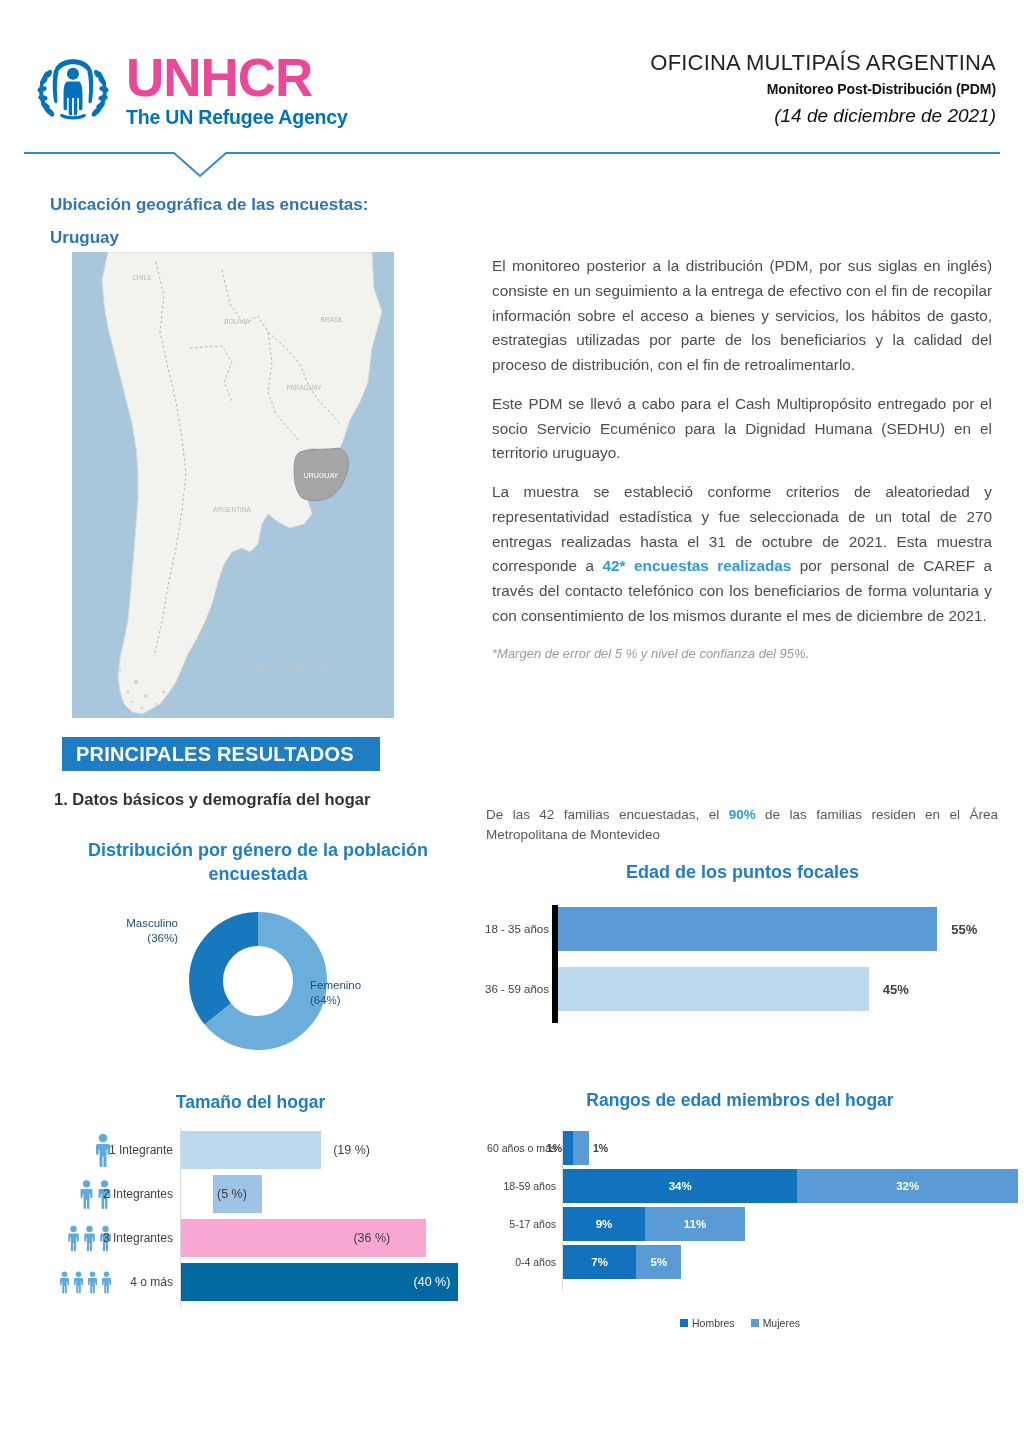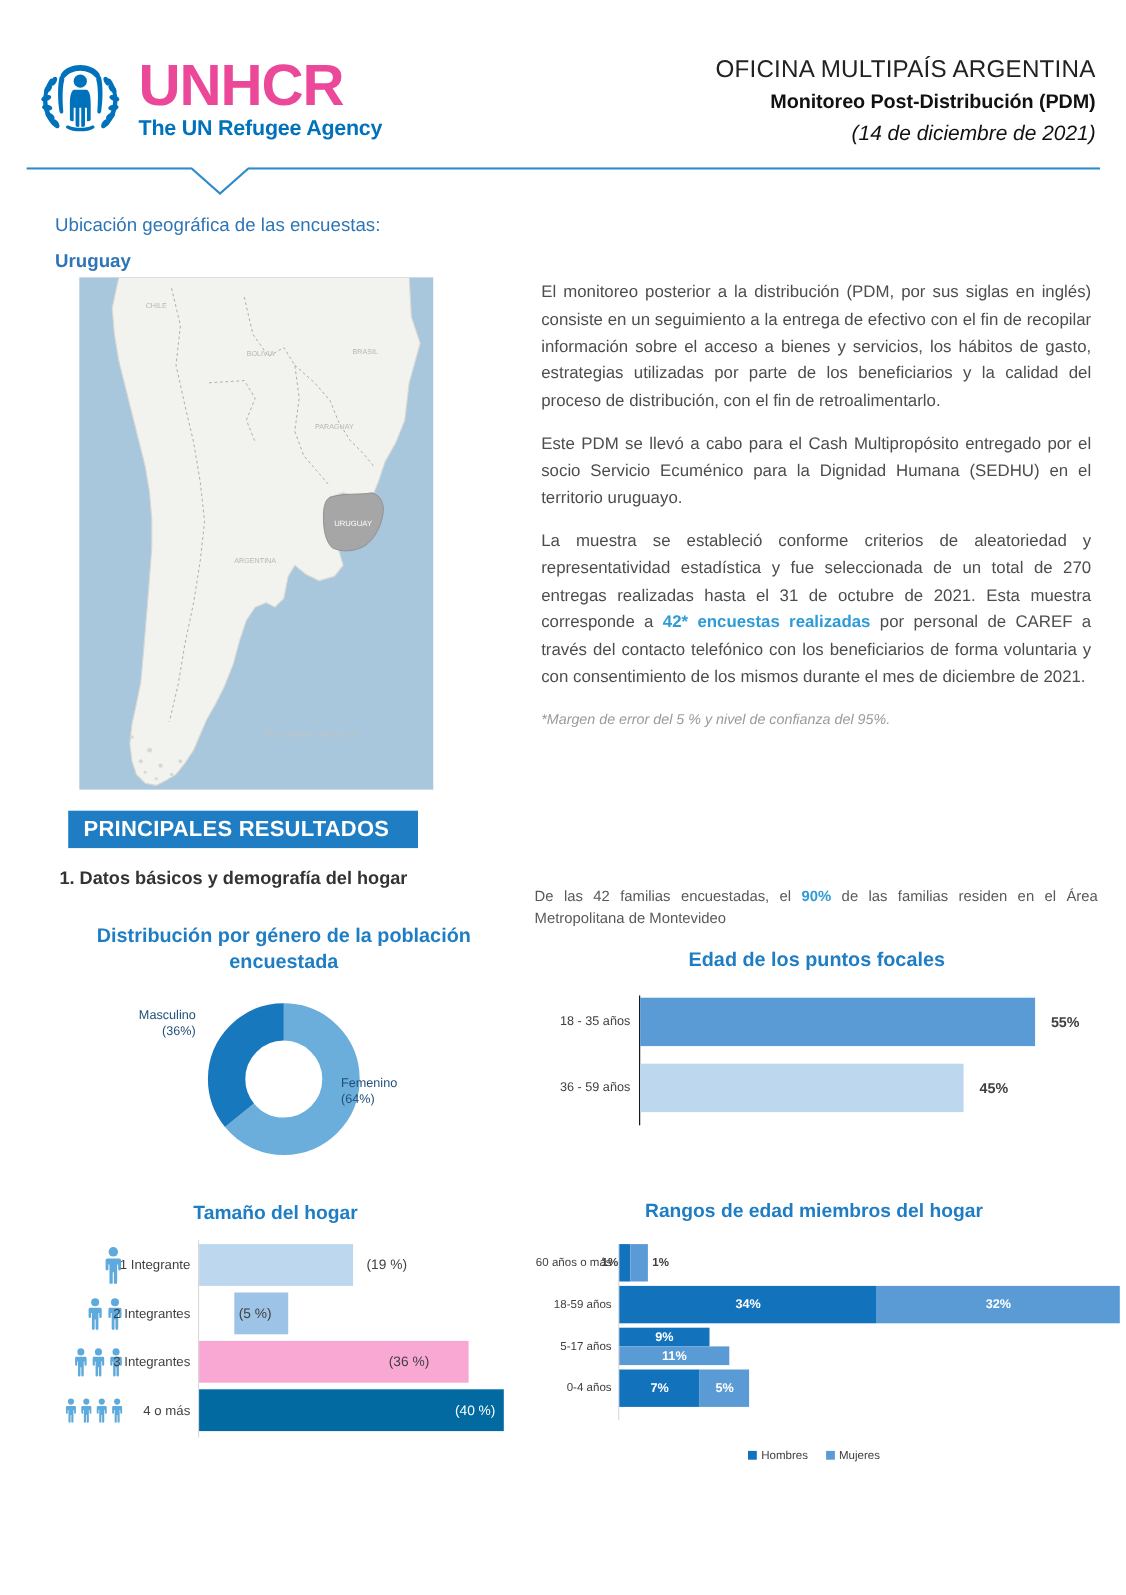--- a/index.html
+++ b/index.html
@@ -61,42 +61,42 @@
     top: 46px;
     text-align: right;
   }
   .hdr-line1 {
     font-size: 22px;
     color: #222;
     letter-spacing: 0.2px;
     line-height: 1.5;
   }
   .hdr-line2 {
-    font-size: 18px;
+    font-size: 14px;
     font-weight: 700;
     color: #111;
     line-height: 1.55;
     letter-spacing: -0.1px;
   }
   .hdr-line3 {
     font-size: 19px;
     font-style: italic;
     color: #111;
     line-height: 1.6;
   }
 
   
   .sep-svg { position: absolute; left: 24px; top: 152px; }
 
   
   .geo-title {
     position: absolute;
     left: 50px; top: 195px;
     font-size: 17px;
-    font-weight: 400;
+    font-weight: 700;
     color: #2E75B6;
   }
   .geo-country {
     position: absolute;
     left: 50px; top: 228px;
     font-size: 17px;
     font-weight: 700;
     color: #2E75B6;
   }
 
@@ -191,22 +191,22 @@
   .focal-block {
     position: absolute;
     left: 470px; top: 862px;
     width: 545px; height: 180px;
   }
   .focal-block .chart-title { font-size: 18px; }
   .focal-plot {
     position: relative;
     margin-top: 22px;
     height: 118px;
-    border-left: 1px solid #000000;
-    margin-left: 111px;
+    border-left: 6px solid #000000;
+    margin-left: 82px;
   }
   .focal-row { position: absolute; height: 44px; }
   .focal-cat {
     position: absolute;
     right: 100%;
     padding-right: 9px;
     top: 50%;
     transform: translateY(-50%);
     font-size: 11.5px;
     color: #404040;
@@ -609,21 +609,21 @@
           <span class="tiny-lbl-right">1%</span>
         </div>
       </div>
 
       <div class="rangos-row" style="top:38px; width:100%;align-items:center;">
         <div class="rangos-cat">18-59 años</div>
         <div class="rangos-seg" style="background:#1272BC; width:51.5%;">34%</div>
         <div class="rangos-seg" style="background:#5B9BD5; width:48.5%;">32%</div>
       </div>
 
-      <div class="rangos-row" style="top:76px; width:40%;flex-direction:column;">
+      <div class="rangos-row" style="top:76px; width:40%;">
         <div class="rangos-cat">5-17 años</div>
         <div class="rangos-seg" style="background:#1272BC; width:45%;">9%</div>
         <div class="rangos-seg" style="background:#5B9BD5; width:55%;">11%</div>
       </div>
 
       <div class="rangos-row" style="top:114px; width:26%;border-radius:15px;">
         <div class="rangos-cat">0-4 años</div>
         <div class="rangos-seg" style="background:#1272BC; width:62%;">7%</div>
         <div class="rangos-seg" style="background:#5B9BD5; width:38%;">5%</div>
       </div>

